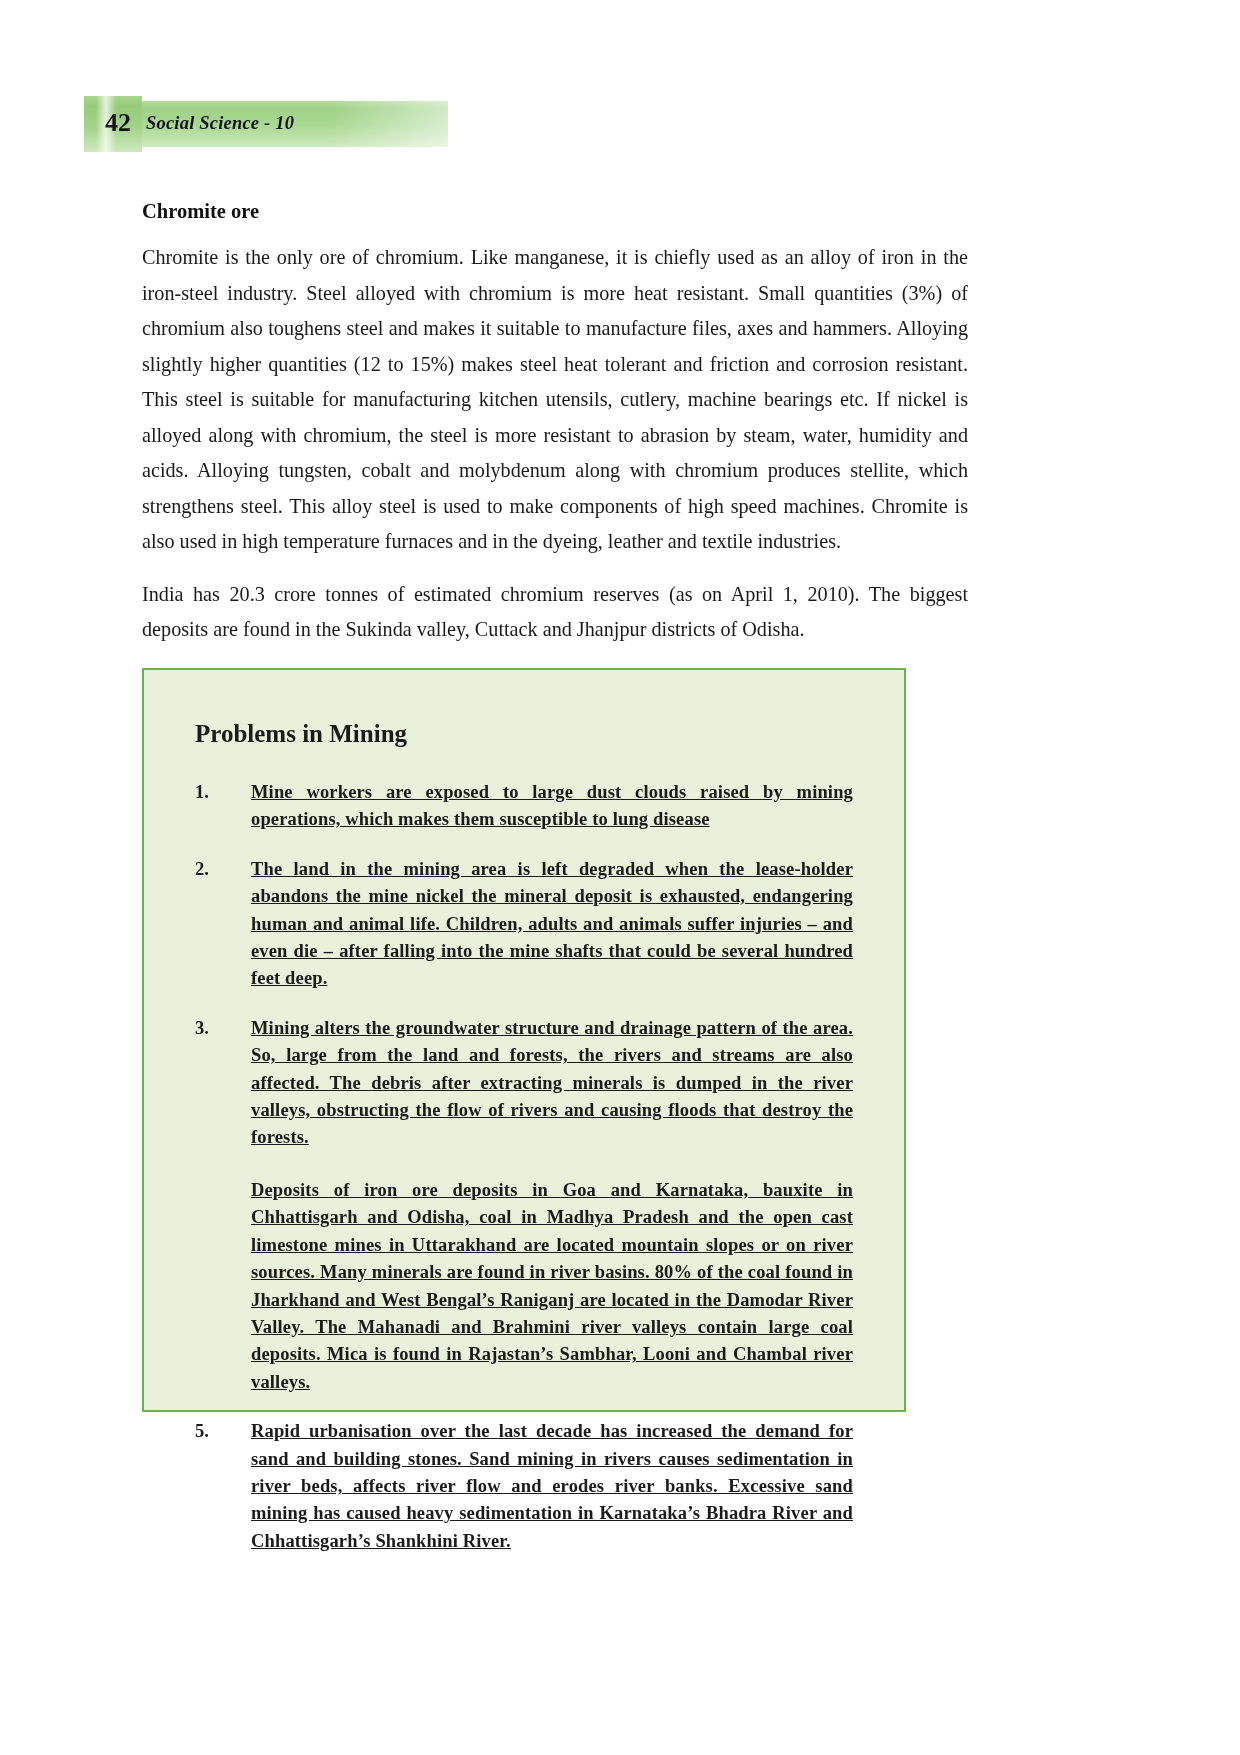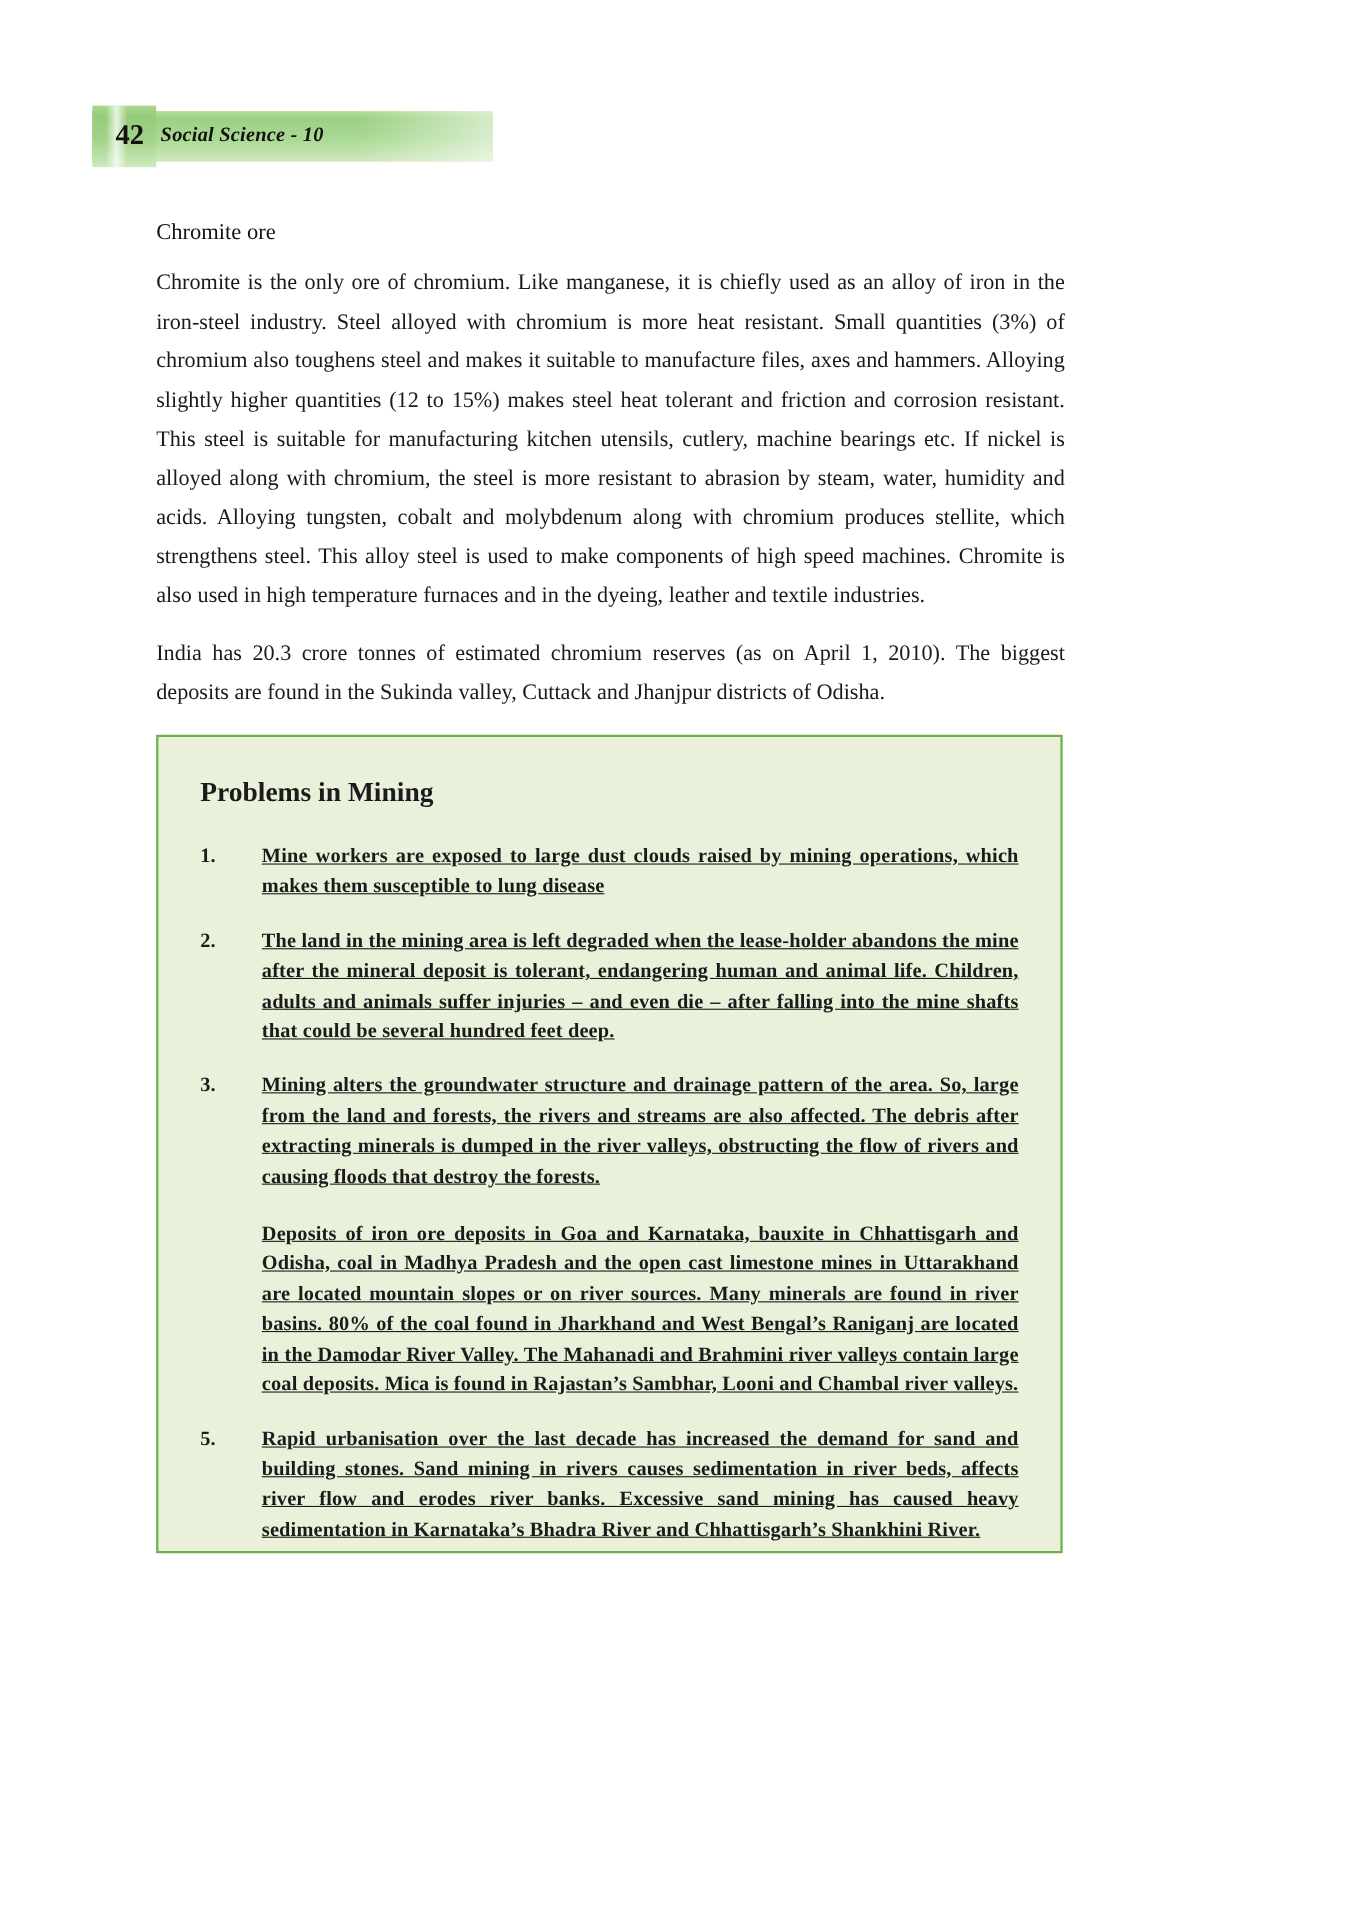--- a/index.html
+++ b/index.html
@@ -109,37 +109,37 @@
     font-size: 20.2px;
     line-height: 35.5px;
     text-align: justify;
     text-justify: inter-word;
     color: #1a1a1a;
   }
   p.body.tight { margin-bottom: 14px; }
   h3.subhead {
     margin: 18px 0 14px 0;
     font-size: 20.5px;
-    font-weight: normal;
+    font-weight: bold;
     line-height: 30px;
     color: #111111;
   }
   .b { font-weight: normal; }
 
   
   .callout {
     position: absolute;
     left: 142px;
     top: 668px;
-    width: 824px;
+    width: 764px;
     height: 744px;
     box-sizing: border-box;
     background: #e9f1da;
     border: 2px solid #6cb14b;
-    padding: 8px;
+    padding: 21px;
   }
   .callout-inner {
     width: 100%;
     height: 100%;
     box-sizing: border-box;
     padding: 28px 30px 10px 30px;
   }
   .callout-title {
     margin: 0 0 30px 0;
     font-size: 25px;
@@ -208,21 +208,21 @@
     <ol class="problems">
       <li>
         <div class="num">1.</div>
         <div class="txt">
           <p>Mine workers are exposed to large dust clouds raised by mining operations, which makes them susceptible to lung disease</p>
         </div>
       </li>
       <li>
         <div class="num">2.</div>
         <div class="txt">
-          <p>The land in the mining area is left degraded when the lease-holder abandons the mine after the mineral deposit is tolerant, endangering human and animal life. Children, adults and animals suffer injuries – and even die – after falling into the mine shafts that could be several hundred feet deep.</p>
+          <p>The land in the mining area is left degraded when the lease-holder abandons the mine nickel the mineral deposit is exhausted, endangering human and animal life. Children, adults and animals suffer injuries – and even die – after falling into the mine shafts that could be several hundred feet deep.</p>
         </div>
       </li>
       <li>
         <div class="num">3.</div>
         <div class="txt">
           <p>Mining alters the groundwater structure and drainage pattern of the area. So, large from the land and forests, the rivers and streams are also affected. The debris after extracting minerals is dumped in the river valleys, obstructing the flow of rivers and causing floods that destroy the forests.</p>
           <p>Deposits of iron ore deposits in Goa and Karnataka, bauxite in Chhattisgarh and Odisha, coal in Madhya Pradesh and the open cast limestone mines in Uttarakhand are located mountain slopes or on river sources. Many minerals are found in river basins. 80% of the coal found in Jharkhand and West Bengal’s Raniganj are located in the Damodar River Valley. The Mahanadi and Brahmini river valleys contain large coal deposits. Mica is found in Rajastan’s Sambhar, Looni and Chambal river valleys.</p>
         </div>
       </li>
       <li>

